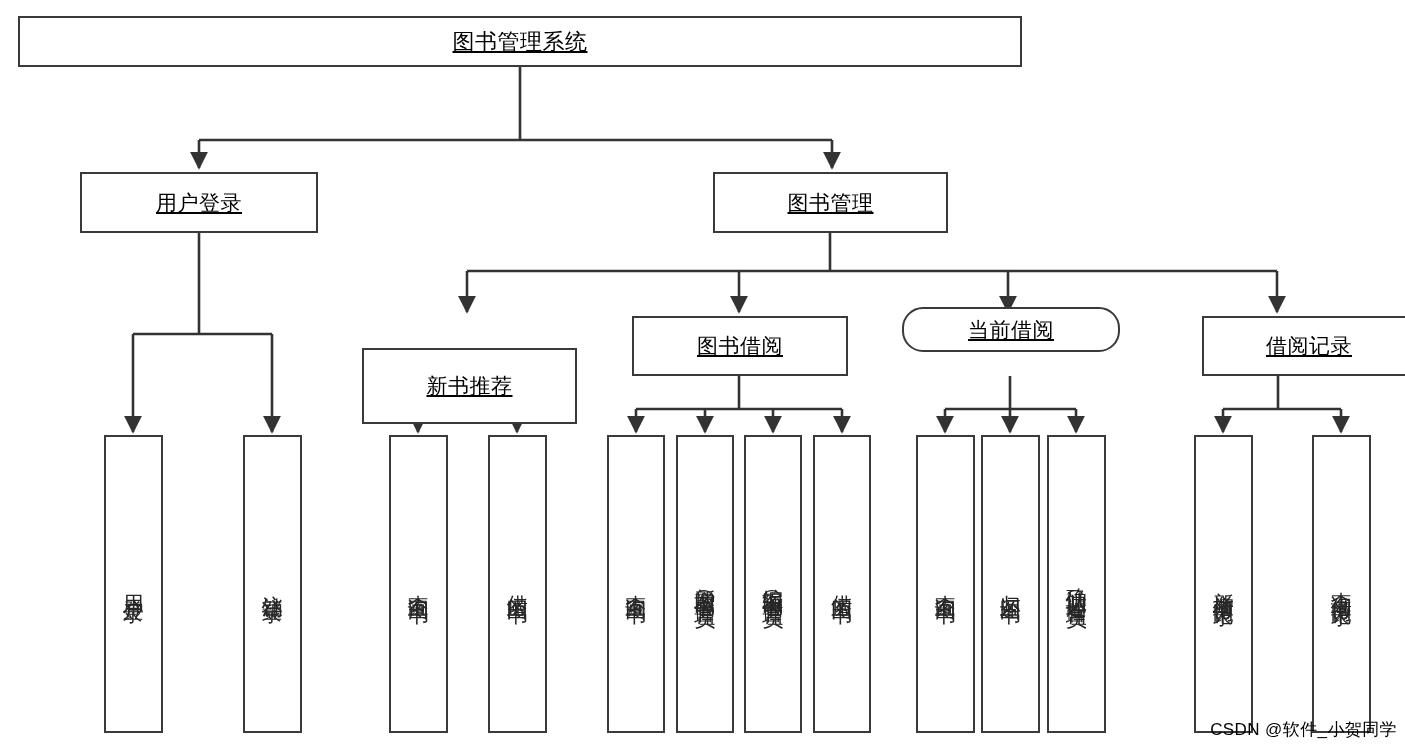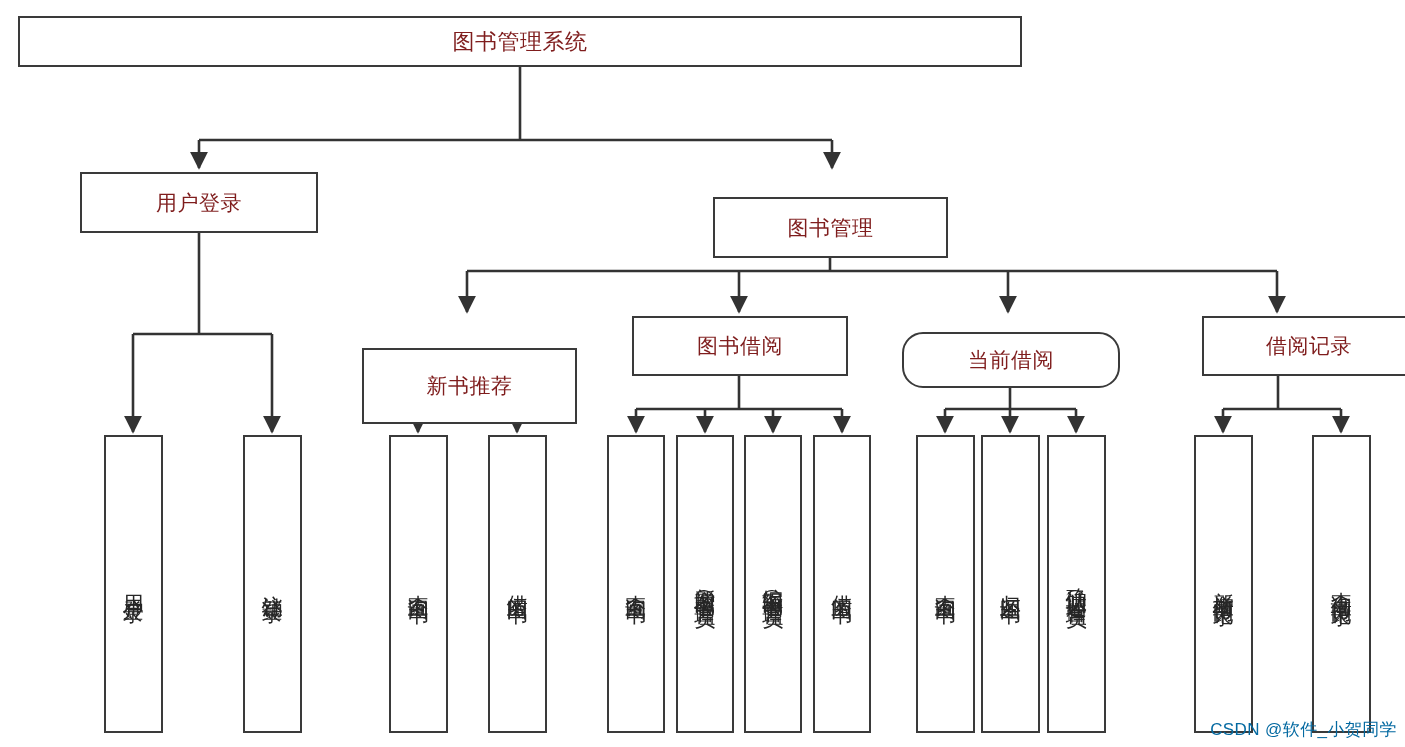--- a/index.html
+++ b/index.html
@@ -12,22 +12,23 @@
   svg#edges{position:absolute;left:0;top:0;width:1405px;height:747px;}
 
   .node{
     position:absolute;
     box-sizing:border-box;
     background:#ffffff;
     border:2.5px solid #3a3a3a;
     display:flex;
     align-items:center;
     justify-content:center;
-    color:#7f1d1d;
+    color:#000000;
     letter-spacing:0.5px;
+    text-decoration:underline;
   }
   .node.h{ font-size:21px; }
   .node.root{ font-size:22px; }
 
   
   .leaf{
     position:absolute;
     box-sizing:border-box;
     background:#ffffff;
     border:2.5px solid #3a3a3a;
@@ -45,21 +46,21 @@
     letter-spacing:3px;
     white-space:nowrap;
     text-align:center;
   }
 
   #watermark{
     position:absolute;
     right:8px;
     bottom:6px;
     font-size:17px;
-    color:#0369a1;
+    color:#000000;
     white-space:nowrap;
     letter-spacing:0.4px;
   }
 </style>
 </head>
 <body>
 
 <div id="canvas">
 
   <svg id="edges" viewBox="0 0 1405 747" xmlns="http://www.w3.org/2000/svg">
@@ -112,31 +113,31 @@
     </g>
   </svg>
 
   <div class="node root" style="left:18px;top:16px;width:1004px;height:51px;">
     <span>图书管理系统</span>
   </div>
 
   <div class="node h" style="left:80px;top:172px;width:238px;height:61px;">
     <span>用户登录</span>
   </div>
-  <div class="node h" style="left:713px;top:172px;width:235px;height:61px;margin-top:25px;">
+  <div class="node h" style="left:713px;top:172px;width:235px;height:61px;">
     <span>图书管理</span>
   </div>
 
   <div class="node h" style="left:362px;top:316px;width:215px;height:76px;margin-top:32px;">
     <span>新书推荐</span>
   </div>
   <div class="node h" style="left:632px;top:316px;width:216px;height:60px;align-items:center;">
     <span>图书借阅</span>
   </div>
-  <div class="node h" style="left:902px;top:332px;width:218px;height:56px;border-radius:21px;">
+  <div class="node h" style="left:902px;top:307px;width:218px;height:45px;border-radius:21px;">
     <span>当前借阅</span>
   </div>
   <div class="node h" style="left:1171px;top:316px;width:214px;height:60px;margin-left:31px;">
     <span>借阅记录</span>
   </div>
 
   <div class="leaf" style="left:104px;top:435px;width:59px;height:298px;">
     <span class="vtext">用户登录</span>
   </div>
   <div class="leaf" style="left:243px;top:435px;width:59px;height:298px;">

